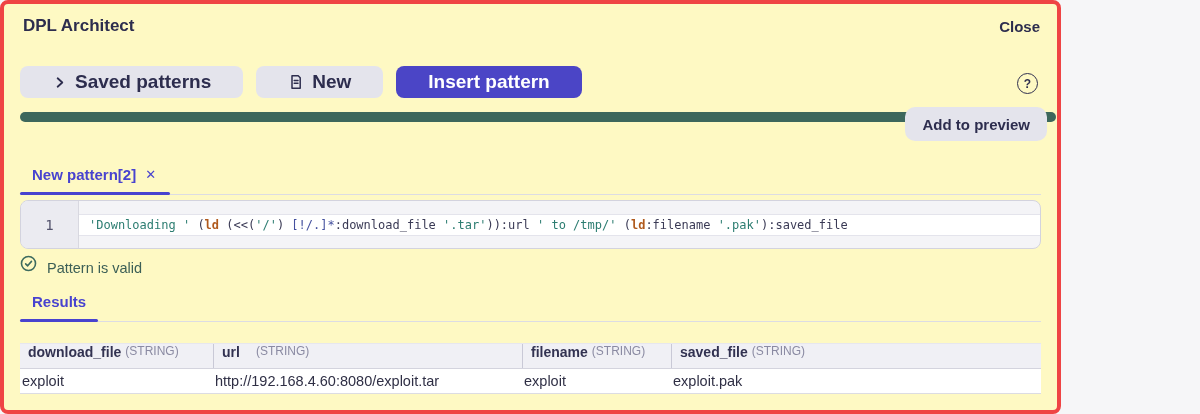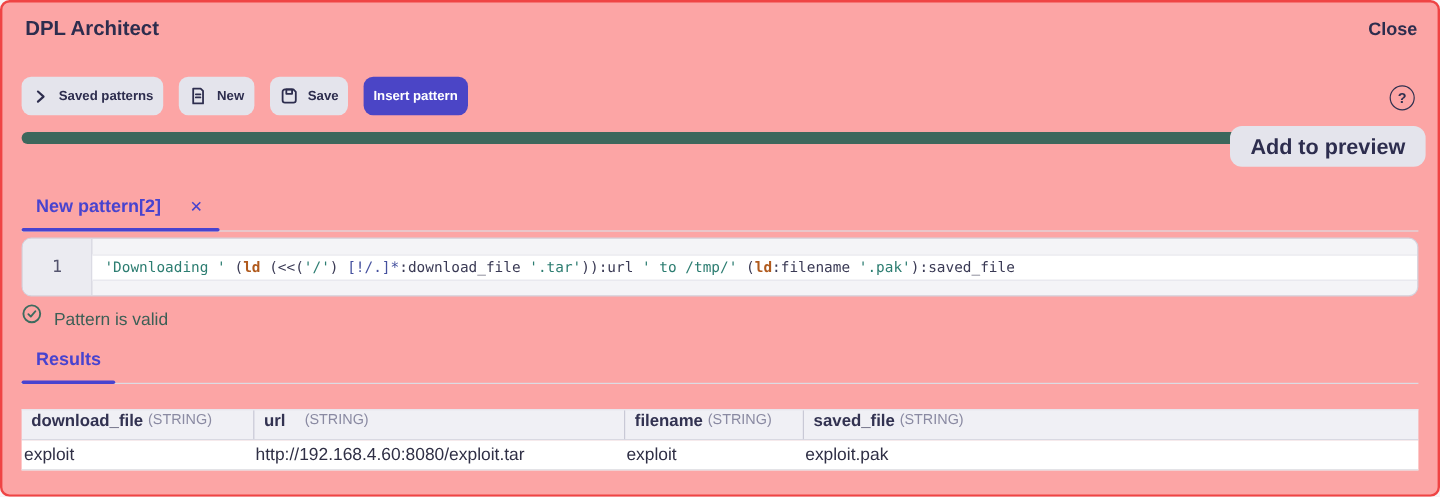--- a/index.html
+++ b/index.html
@@ -1,47 +1,47 @@
 <!DOCTYPE html>
 <html><head>
 <meta charset="utf-8">
 <style>
   * { margin:0; padding:0; box-sizing:border-box; }
   html,body { background:#f6f6f8; }
   body { font-family:"Liberation Sans", sans-serif; }
   .panel {
-    position:relative; width:1200px; height:414px; background:#fca5a5;
-    border:2px solid #ef4444; border-radius:8px; overflow:hidden;
+    position:relative; width:1061px; height:414px; background:#fef9c3;
+    border:4px solid #ef4444; border-radius:8px; overflow:hidden;
     color:#2e2e4f;
   }
   
   .title { position:absolute; left:19px; top:12px; font-size:17px; font-weight:bold; color:#2d2d4e; }
   .close-btn { position:absolute; right:17px; top:14px; font-size:15px; font-weight:bold; color:#2d2d4e; cursor:pointer; }
   
   .toolbar { position:absolute; left:16px; top:62px; display:flex; gap:13px; }
   .btn {
     height:32px; display:inline-flex; align-items:center; gap:8px;
-    background:#e4e4ec; border:none; border-radius:8px; padding:0 8px;
-    font-family:"Liberation Sans", sans-serif; font-size:11px; font-weight:bold; color:#2d2d4e; cursor:pointer;
+    background:#e4e4ec; border:none; border-radius:8px; padding:0 32px;
+    font-family:"Liberation Sans", sans-serif; font-size:19px; font-weight:bold; color:#2d2d4e; cursor:pointer;
   }
   .btn.primary { background:#4b45c6; color:#ffffff; }
   .btn svg { display:block; }
   .help-icon {
     position:absolute; right:19px; top:69px; width:21px; height:21px; border-radius:50%;
     border:1.7px solid #30304f; display:flex; align-items:center; justify-content:center;
     font-size:12px; font-weight:bold; color:#30304f; cursor:pointer;
   }
   
   .progress-bar { position:absolute; left:16px; top:108px; width:1036px; height:10px; border-radius:5px; background:#3d675c; }
   .status-text { position:absolute; left:16px; top:123px; font-size:12.5px; color:#4a4a5c; }
-  .add-preview-btn { position:absolute; right:10px; top:103px; height:34px; border-radius:10px; padding:0 17px; font-size:18px; }
+  .add-preview-btn { position:absolute; right:10px; top:103px; height:34px; border-radius:10px; padding:0 17px; font-size:15px; }
   
   .pattern-tabs { position:absolute; left:16px; right:16px; top:150px; height:41px; border-bottom:1px solid #dcdce3; }
   .pattern-tab {
-    position:relative; display:inline-flex; align-items:center; gap:24px; height:100%;
+    position:relative; display:inline-flex; align-items:center; gap:9px; height:100%;
     padding:0 14px 0 12px; cursor:pointer; font-size:15px; font-weight:bold; color:#4843cf;
   }
   .pattern-tab::after { content:""; position:absolute; left:0; right:0; bottom:-1px; height:3px; background:#4843cf; border-radius:2px; }
   .pattern-tab .x { font-size:13px; font-weight:normal; color:#4843cf; cursor:pointer; }
   
   .editor { position:absolute; left:16px; right:16px; top:196px; height:49px; border:1px solid #d3d3de; border-radius:8px; display:flex; overflow:hidden; background:#f4f4f7; }
   .gutter { width:58px; background:#ebebf1; border-right:1px solid #d8d8e0; display:flex; align-items:center; justify-content:center; font-family:"DejaVu Sans Mono", monospace; font-size:14px; color:#54546e; }
   .code-area { flex:1; display:flex; flex-direction:column; justify-content:center; }
   .code-line-row { background:#ffffff; border-top:1px solid #e4e4ec; border-bottom:1px solid #e4e4ec; padding:3px 10px; font-family:"DejaVu Sans Mono", monospace; font-size:12px; white-space:pre; overflow:hidden; }
   .tok-plain { color:#3a3a55; }
@@ -88,29 +88,20 @@
       <span>Saved patterns</span>
     </button>
     <button class="btn">
       <span>
         <svg width="16" height="16" viewBox="0 0 16 16" fill="none" stroke="#2d2d4e" stroke-width="1.5" stroke-linecap="round" stroke-linejoin="round">
             <path d="M4 1.8 h6.2 L12.2 3.8 v10.4 h-8.2 z"></path>
             <path d="M6.2 6.6 h3.8 M6.2 9.2 h3.8"></path>
           </svg>
       </span>
       <span>New</span>
-    </button>
-    <button class="btn">
-      <span>
-        <svg width="16" height="16" viewBox="0 0 16 16" fill="none" stroke="#2d2d4e" stroke-width="1.5" stroke-linecap="round" stroke-linejoin="round">
-            <path d="M2.5 4.5 a2 2 0 0 1 2 -2 h7 l2 2 v7 a2 2 0 0 1 -2 2 h-7 a2 2 0 0 1 -2 -2 z"></path>
-            <rect x="5.6" y="2.6" width="4.8" height="3.6"></rect>
-          </svg>
-      </span>
-      <span>Save</span>
     </button>
     <button class="btn primary">
       <span>Insert pattern</span>
     </button>
   </div>
   <div class="help-icon">?</div>
 
   <div class="progress-bar"></div>
   <button class="btn add-preview-btn">Add to preview</button>
 

